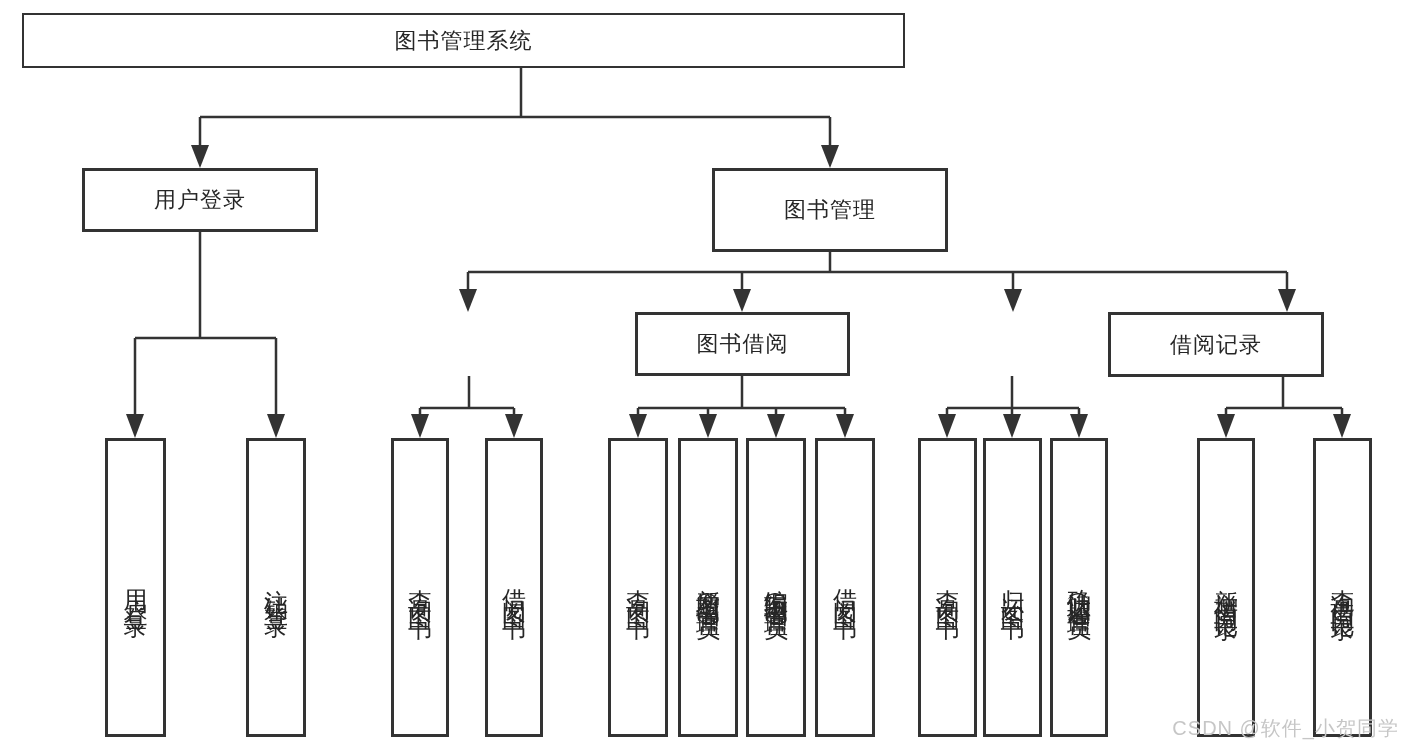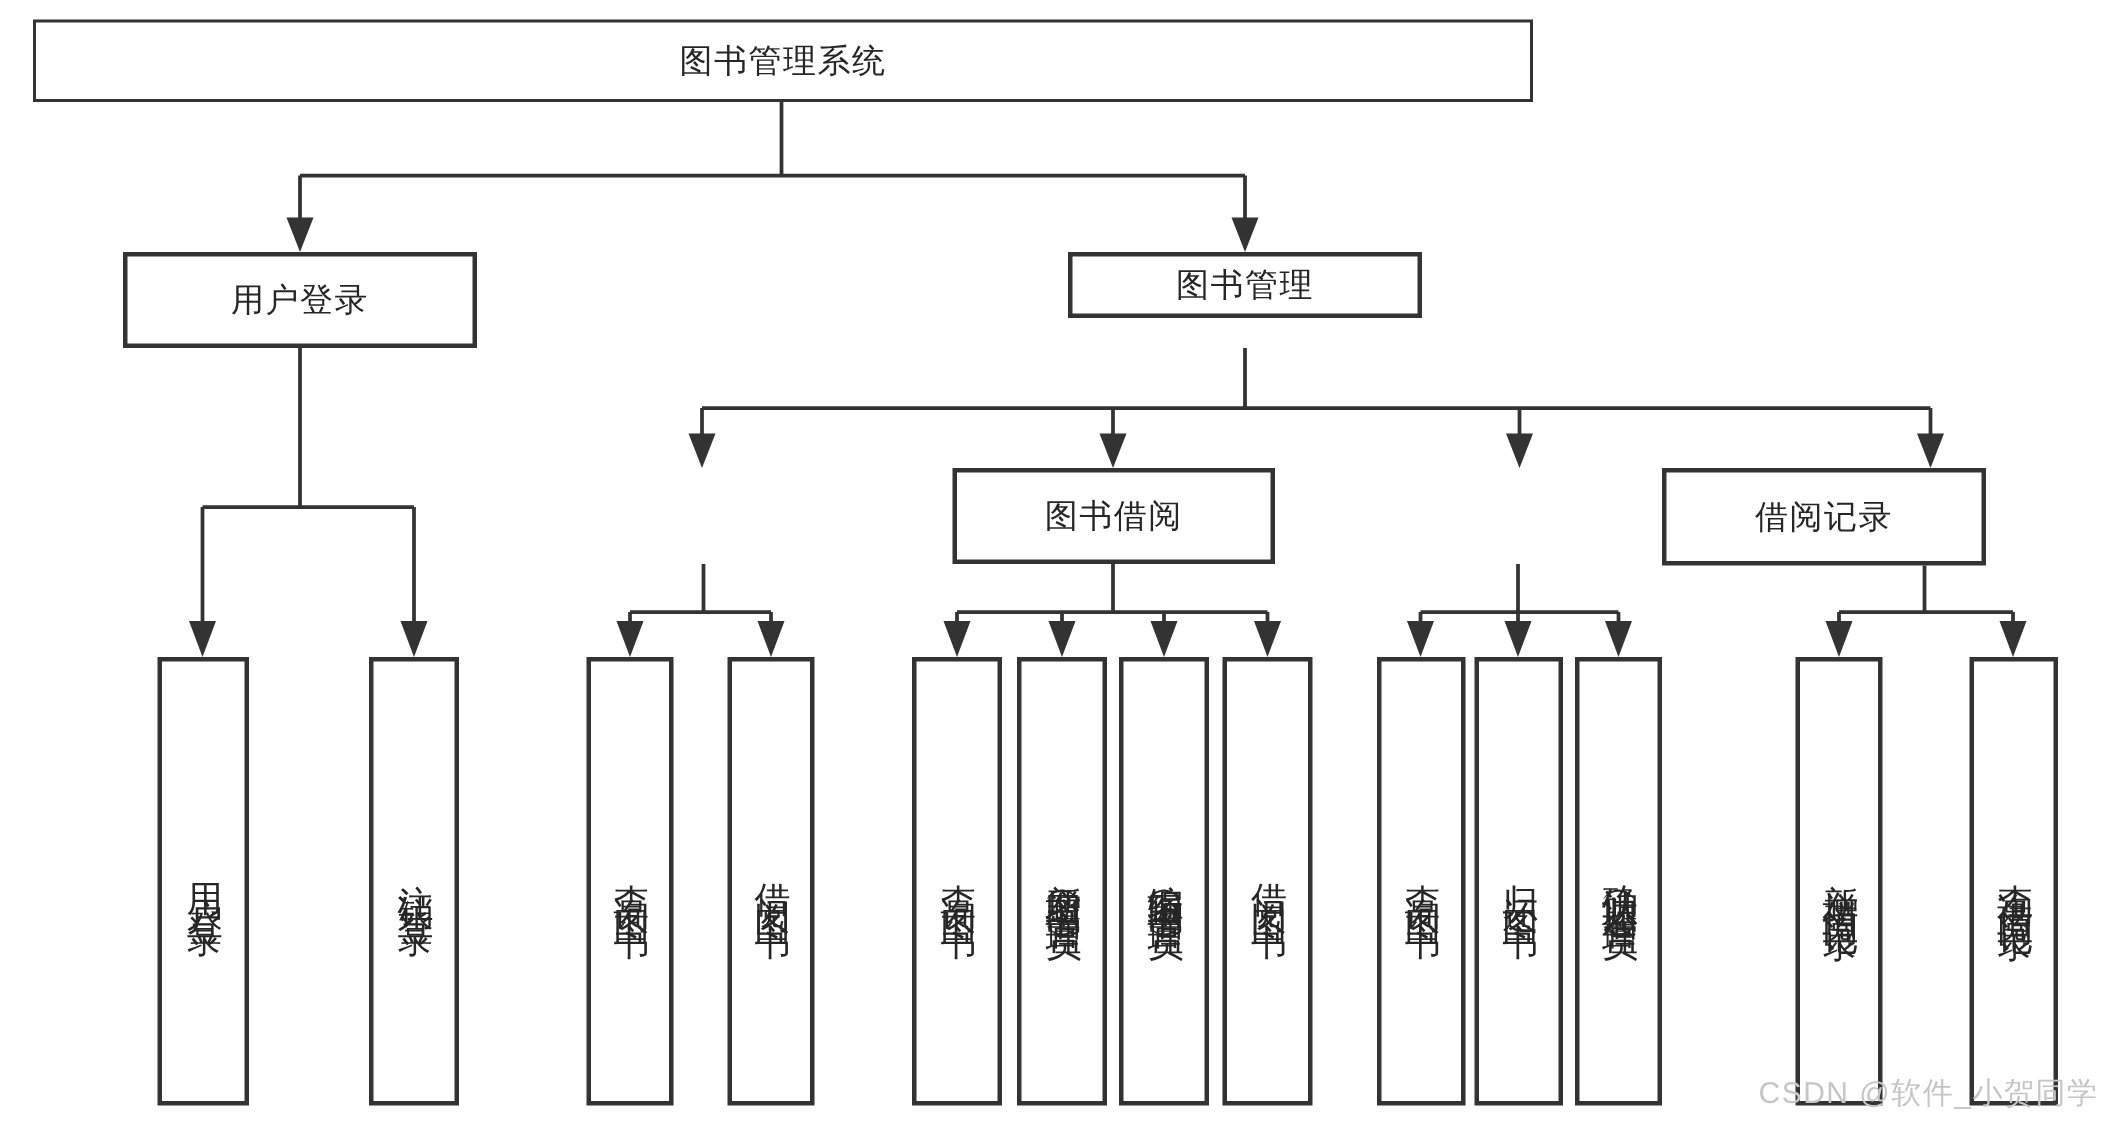--- a/index.html
+++ b/index.html
@@ -105,28 +105,28 @@
       <polygon points="767,414 785,414 776,438"></polygon>
       <polygon points="836,414 854,414 845,438"></polygon>
       <polygon points="938,414 956,414 947,438"></polygon>
       <polygon points="1003,414 1021,414 1012,438"></polygon>
       <polygon points="1070,414 1088,414 1079,438"></polygon>
       <polygon points="1217,414 1235,414 1226,438"></polygon>
       <polygon points="1333,414 1351,414 1342,438"></polygon>
     </g>
   </svg>
 
-  <div class="node root" style="left:22px; top:13px; width:1000px; height:55px">
+  <div class="node root" style="left:22px; top:13px; width:883px; height:55px">
     <span class="nlabel">图书管理系统</span>
   </div>
 
   <div class="node" style="left:82px; top:168px; width:236px; height:64px">
     <span class="nlabel">用户登录</span>
   </div>
-  <div class="node" style="left:712px; top:168px; width:236px; height:44px">
+  <div class="node" style="left:712px; top:168px; width:236px; height:84px">
     <span class="nlabel">图书管理</span>
   </div>
 
   <div class="node" style="left:635px; top:312px; width:215px; height:64px">
     <span class="nlabel">图书借阅</span>
   </div>
   <div class="node" style="left:1108px; top:312px; width:216px; height:65px">
     <span class="nlabel">借阅记录</span>
   </div>
 

